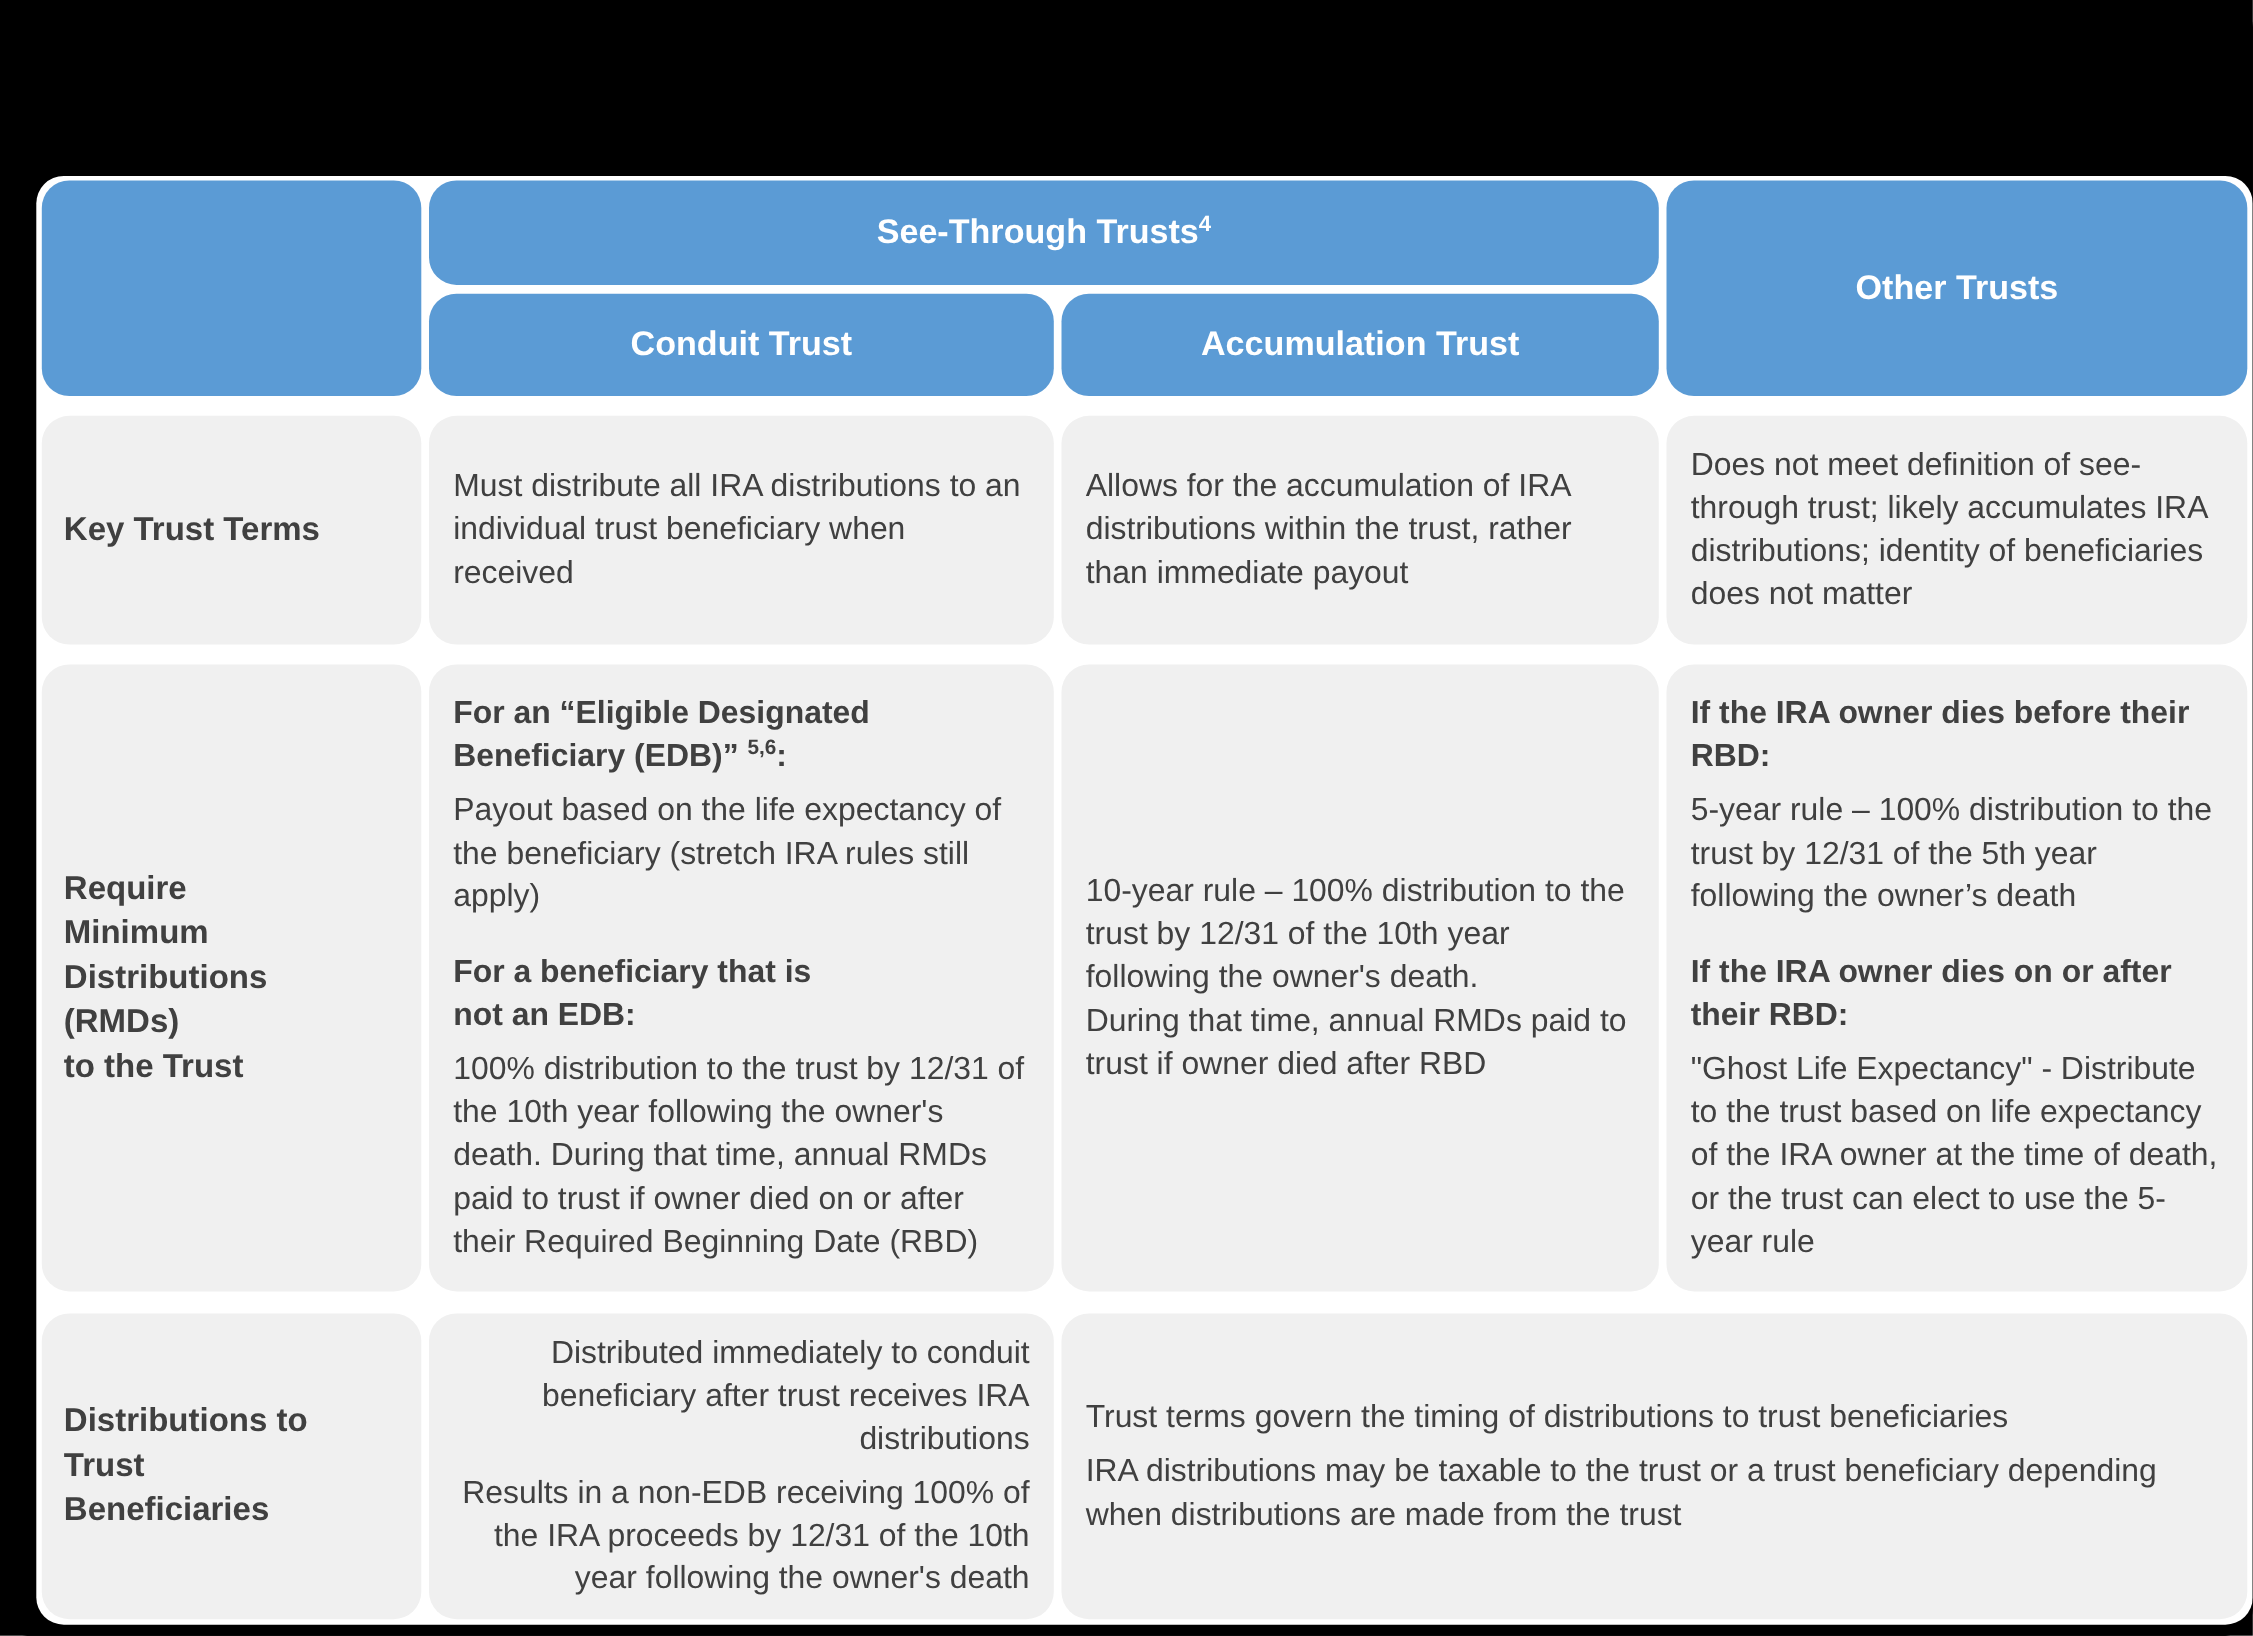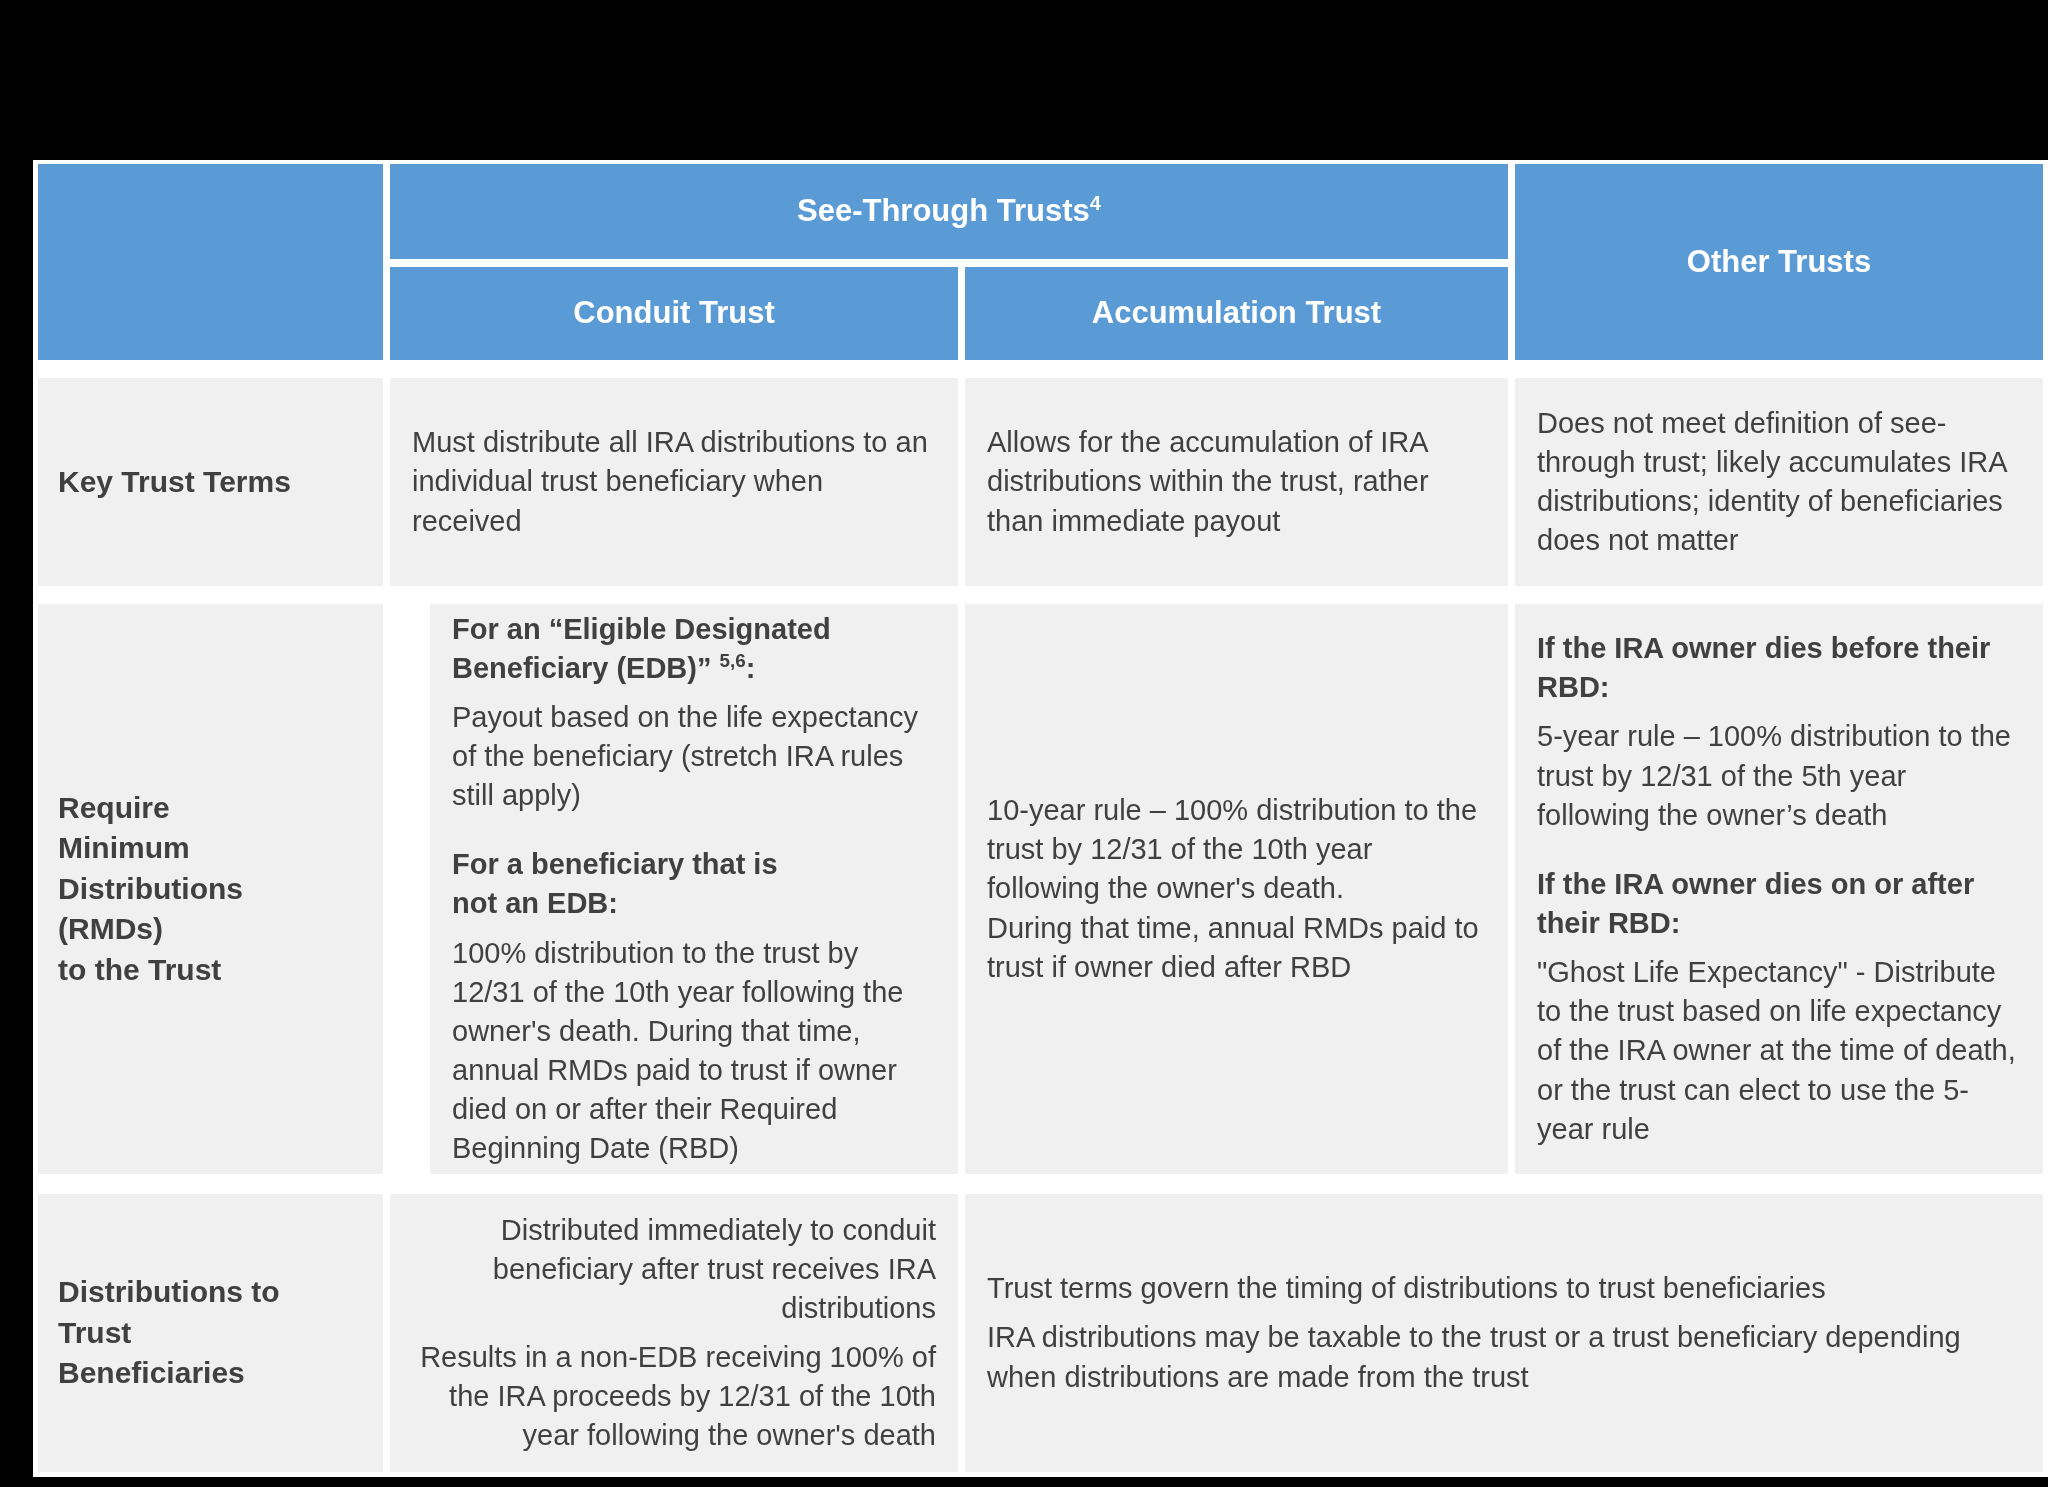--- a/index.html
+++ b/index.html
@@ -1,21 +1,21 @@
 <!DOCTYPE html>
 <html style="--header-blue: #5b9bd5; --cell-gray: #f0f0f0; --text: #404040; --background: #000000;"><head>
 <meta charset="utf-8">
 <style>
   :root{
     --header-blue:#5b9bd5;
     --cell-gray:#f0f0f0;
     --text:#404040;
     --background:#000000;
   }
-  *{box-sizing:border-box;margin:0;padding:0;}
+  *{box-sizing:border-box;margin:0;padding:0;border-radius:25px;}
   html,body{background:#000;}
   body{font-family:"Liberation Sans","DejaVu Sans",sans-serif;}
   .canvas{
     position:relative;
     width:2048px;height:1487px;
     background:var(--background);
     overflow:hidden;
   }
   .tablewrap{
     position:absolute;
@@ -97,21 +97,21 @@
       </div>
 
     <div class="cell label" style="grid-column:1;grid-row:7;">
         <span class="pre">Require
 Minimum
 Distributions
 (RMDs)
 to the Trust</span>
       </div>
 
-    <div class="cell" style="grid-column:3;grid-row:7;margin-left:40px;">
+    <div class="cell" style="grid-column:3;grid-row:7;">
       <p><span class="b">For an “Eligible Designated Beneficiary (EDB)” </span><sup class="b">5,6</sup><span class="b">:</span></p>
       <p>Payout based on the life expectancy of the beneficiary (stretch IRA rules still apply)</p>
       <p class="b pre biggap">For a beneficiary that is
 not an EDB:</p>
       <p>100% distribution to the trust by 12/31 of the 10th year following the owner's death. During that time, annual RMDs paid to trust if owner died on or after their Required Beginning Date (RBD)</p>
     </div>
 
     <div class="cell" style="grid-column:5;grid-row:7;">
         <p class="pre">10-year rule – 100% distribution to the trust by 12/31 of the 10th year following the owner's death.
 During that time, annual RMDs paid to trust if owner died after RBD</p>

